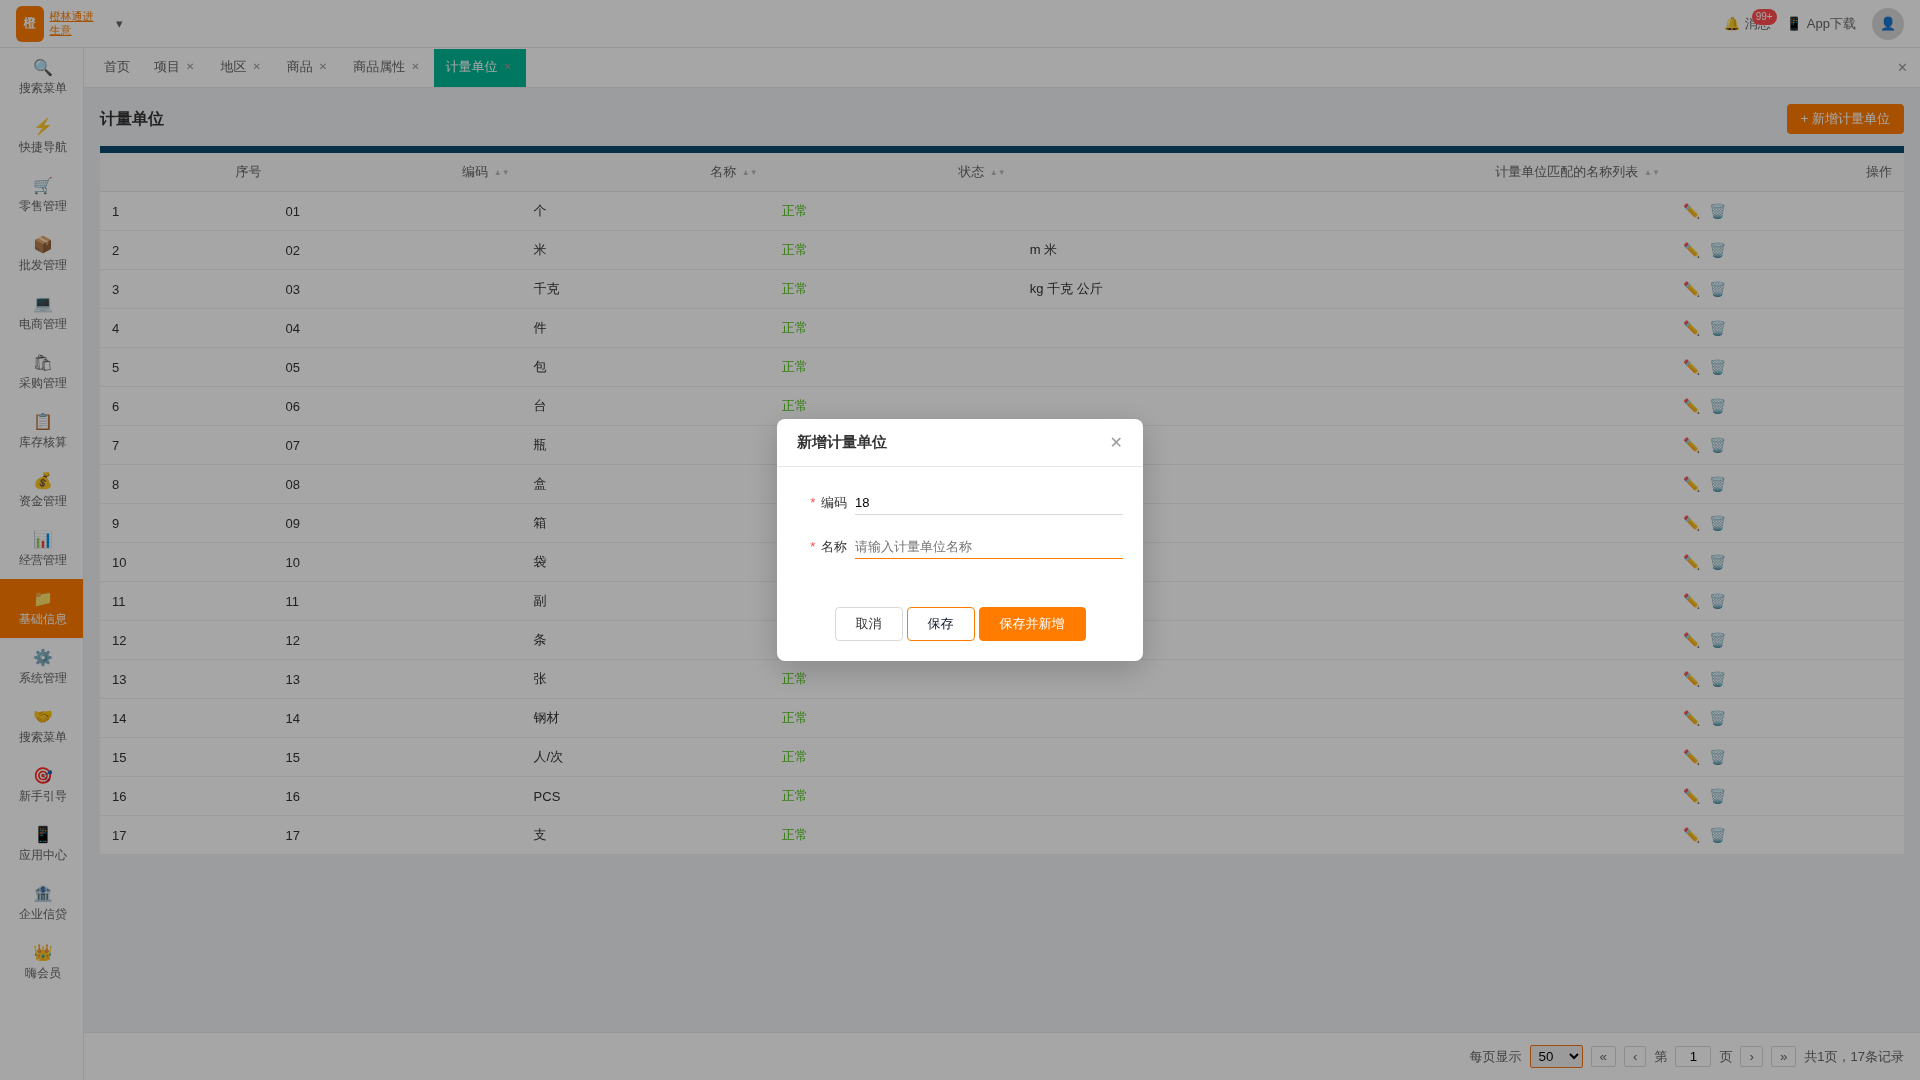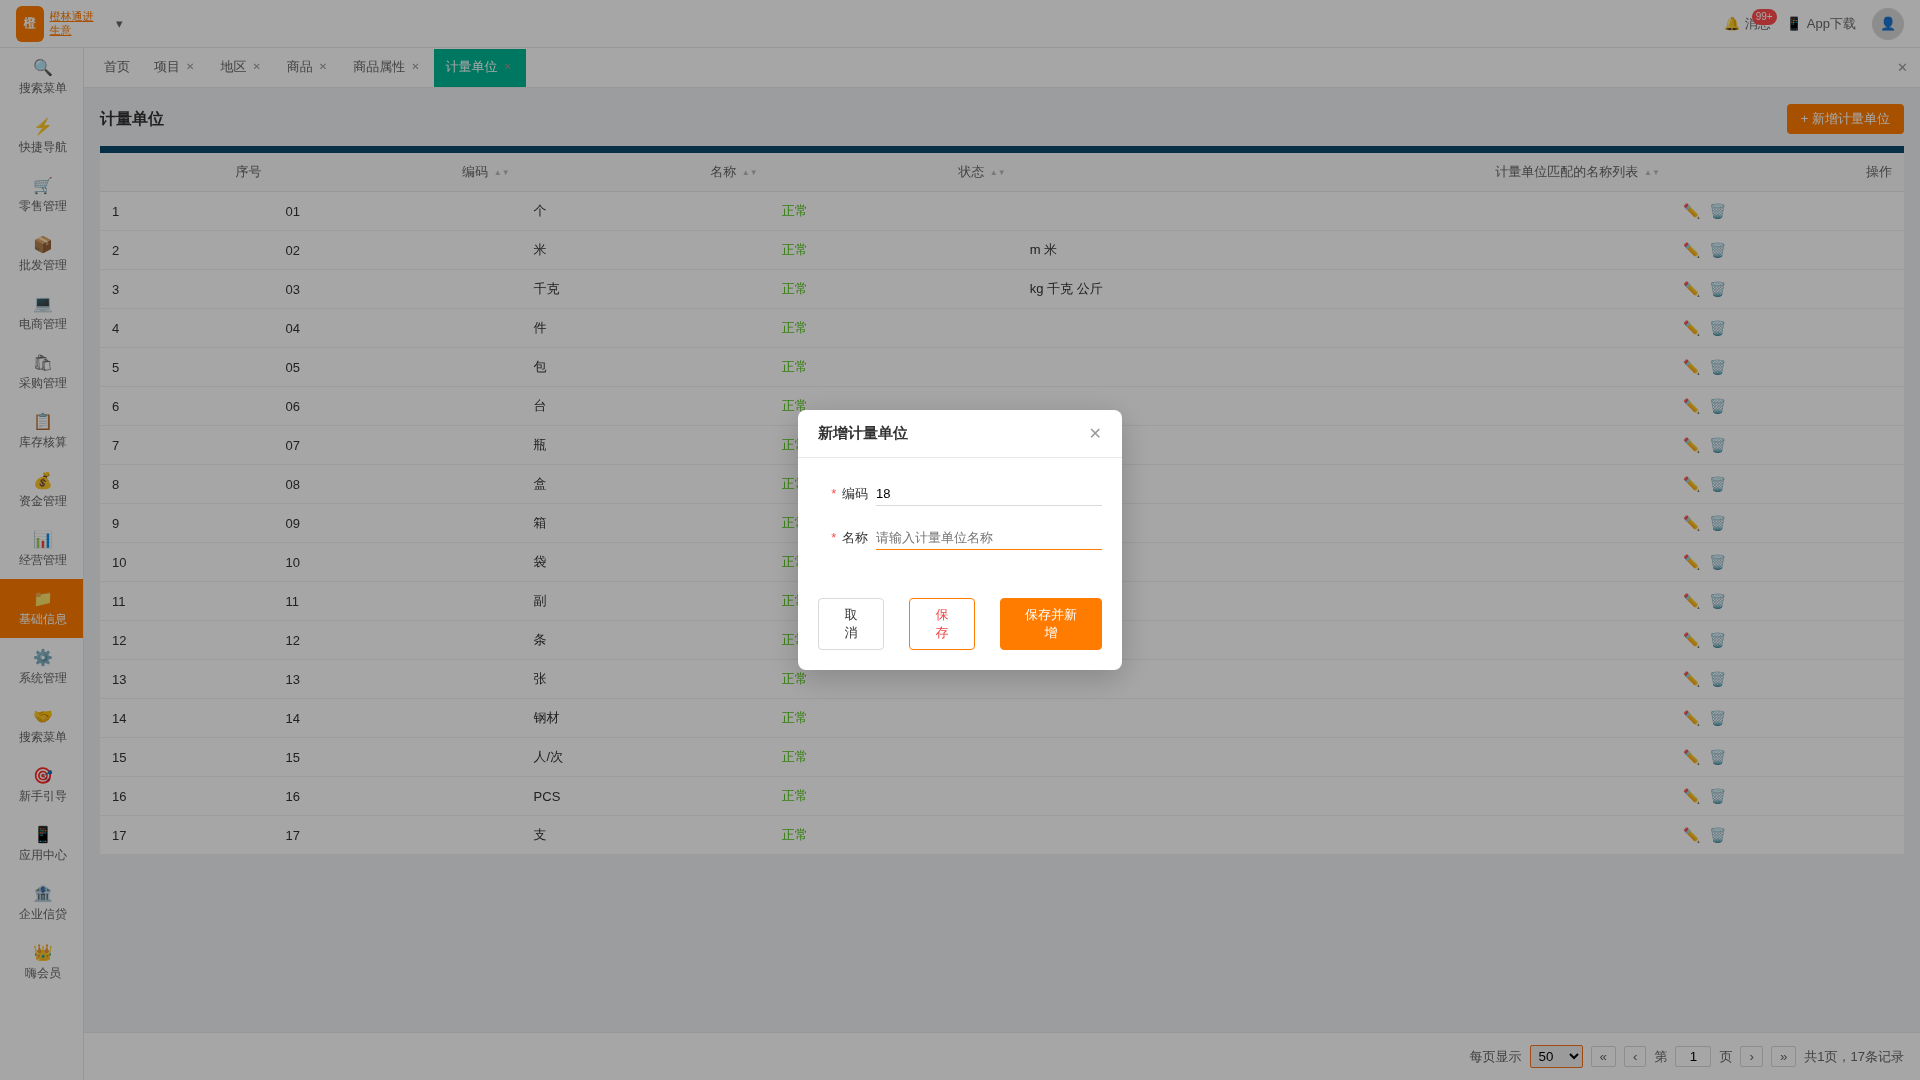--- a/index.html
+++ b/index.html
@@ -57,33 +57,33 @@
     .action-icon { cursor: pointer; color: #999; font-size: 14px; }
 
     
     .pagination-bar { display: flex; align-items: center; justify-content: flex-end; padding: 12px 16px; background: #fff; border-top: 1px solid #e8e8e8; gap: 8px; font-size: 13px; color: #666; }
     .pagination-btn { border: 1px solid #d9d9d9; background: #fff; padding: 2px 8px; cursor: pointer; border-radius: 2px; color: #666; }
     .pagination-input { width: 36px; text-align: center; border: 1px solid #d9d9d9; padding: 2px 4px; border-radius: 2px; }
     .page-size-select { border: 1px solid #f97316; padding: 2px 4px; border-radius: 2px; cursor: pointer; }
 
     
     .modal-overlay { position: fixed; top: 0; left: 0; width: 1920px; height: 1080px; background: rgba(0,0,0,0.35); display: flex; align-items: center; justify-content: center; z-index: 1000; }
-    .modal { background: #fff; border-radius: 8px; width: 324px; box-shadow: 0 8px 32px rgba(0,0,0,0.2); }
+    .modal { background: #fff; border-radius: 8px; width: 366px; box-shadow: 0 8px 32px rgba(0,0,0,0.2); }
     .modal-header { display: flex; align-items: center; justify-content: space-between; padding: 14px 20px; border-bottom: 1px solid #e8e8e8; }
     .modal-title { font-size: 15px; font-weight: 600; color: #333; }
     .modal-close { cursor: pointer; color: #999; font-size: 16px; }
     .modal-body { padding: 24px 20px 16px; }
     .form-row { display: flex; align-items: center; margin-bottom: 20px; }
     .form-label { width: 50px; text-align: right; color: #333; font-size: 13px; margin-right: 8px; }
     .form-label .required { color: #ff4d4f; margin-right: 2px; }
     .form-input { flex: 1; border: none; border-bottom: 1px solid #d9d9d9; padding: 4px 0; font-size: 13px; outline: none; }
     .form-input.focused { border-bottom-color: #ff7c00; }
-    .modal-footer { display: flex; justify-content: center; gap: 25px; padding: 12px 20px 20px; }
+    .modal-footer { display: flex; justify-content: center; gap: 4px; padding: 12px 20px 20px; }
     .btn-cancel { border: 1px solid #d9d9d9; background: #fff; color: #333; padding: 7px 20px; border-radius: 4px; cursor: pointer; font-size: 13px; }
-    .btn-save { border: 1px solid #ff7c00; background: #fff; color: #ef4444; padding: 7px 20px; border-radius: 4px; cursor: pointer; font-size: 13px; }
+    .btn-save { border: 1px solid #ff7c00; background: #fff; color: #0f172a; padding: 7px 20px; border-radius: 4px; cursor: pointer; font-size: 13px; }
     .btn-save-new { background: #ff7c00; color: #fff; border: 1px solid #ff7c00; padding: 7px 20px; border-radius: 4px; cursor: pointer; font-size: 13px; }
 
     .th-sort { display: inline-flex; flex-direction: column; font-size: 8px; vertical-align: middle; margin-left: 2px; color: #bbb; }
   </style>
 </head>
 <body>
 
 <div class="app-container">
 
   <div class="top-header">

